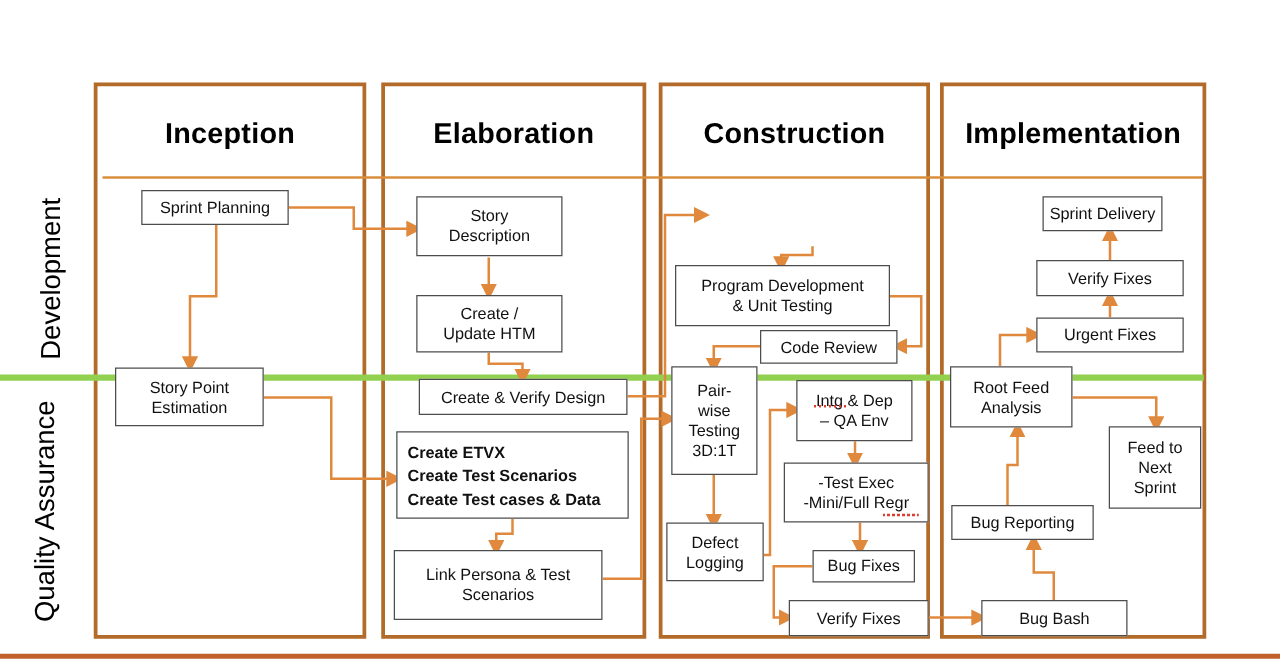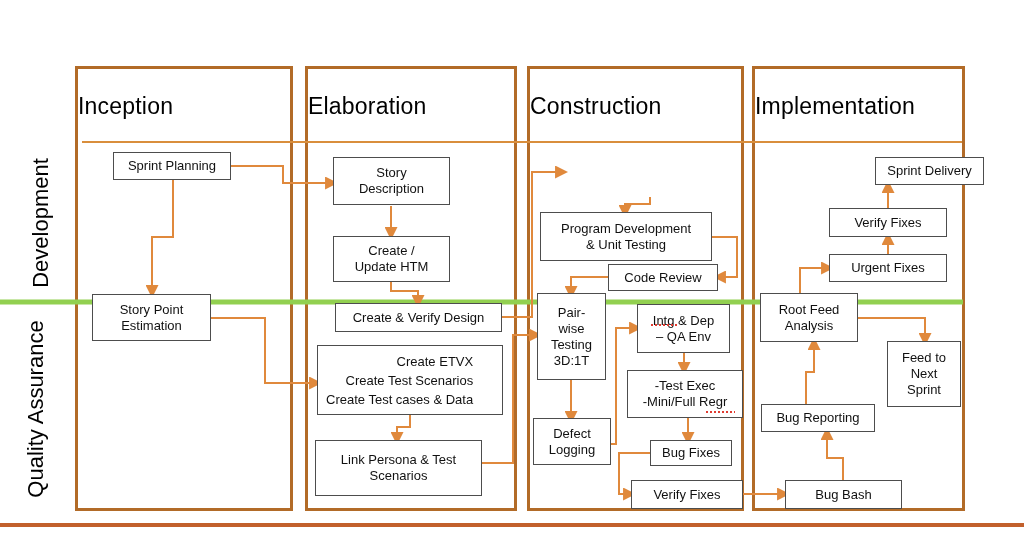--- a/index.html
+++ b/index.html
@@ -15,40 +15,40 @@
   html,body{margin:0;padding:0;background:#ffffff;}
   .stage{
     position:relative;width:1024px;height:534px;background:#ffffff;
     font-family:"Liberation Sans", sans-serif;color:var(--text);overflow:hidden;
   }
   .phase{
     position:absolute;top:66px;height:445px;box-sizing:border-box;
     border:3px solid var(--phase-border);background:transparent;z-index:1;
   }
   .phase-title{
-    text-align:left;margin-top:24px;font-size:23px;letter-spacing:.2px;color:#000;
+    text-align:center;margin-top:24px;font-size:23px;letter-spacing:.2px;color:#000;font-weight:bold;
   }
   .lane-label{
     position:absolute;transform:translate(-50%,-50%) rotate(-90deg);
     white-space:nowrap;font-size:22px;color:#000;z-index:1;
   }
   svg.overlay{position:absolute;left:0;top:0;z-index:2;}
   .connector{fill:none;stroke:var(--connector);stroke-width:2;}
   .arrowhead{fill:var(--connector);}
   .rule-header{stroke:var(--header-rule);stroke-width:2;}
   .rule-lane{stroke:var(--lane-divider);stroke-width:5;}
   .rule-bottom{stroke:var(--bottom-rule);stroke-width:4;}
   .node{
     position:absolute;box-sizing:border-box;background:#ffffff;
     border:1.5px solid var(--node-border);z-index:3;
     display:flex;align-items:center;justify-content:center;
     text-align:center;font-size:13px;line-height:16px;white-space:pre-line;
     padding:2px 3px;
   }
-  .node.align-left{justify-content:flex-start;text-align:right;padding-left:8px;line-height:19px;}
+  .node.align-left{justify-content:flex-start;text-align:left;padding-left:8px;line-height:19px;font-weight:bold;}
   .squiggle{
     position:absolute;height:2px;z-index:4;
     background:repeating-linear-gradient(90deg,var(--spellcheck) 0 2px,transparent 2px 4px);
   }
 </style>
 </head>
 <body>
 
 <div class="stage">
 
@@ -130,21 +130,21 @@
 3D:1T</div>
   <div class="node" style="left:637px;top:304px;width:93px;height:49px">Intg &amp; Dep
 – QA Env</div>
   <div class="node" style="left:627px;top:370px;width:116px;height:48px">-Test Exec
 -Mini/Full Regr</div>
   <div class="node" style="left:533px;top:418px;width:78px;height:47px">Defect
 Logging</div>
   <div class="node" style="left:650px;top:440px;width:82px;height:26px">Bug Fixes</div>
   <div class="node" style="left:631px;top:480px;width:112px;height:29px">Verify Fixes</div>
 
-  <div class="node" style="left:875px;top:157px;width:109px;height:28px">Sprint Delivery</div>
+  <div class="node" style="left:834px;top:157px;width:96px;height:28px">Sprint Delivery</div>
   <div class="node" style="left:829px;top:208px;width:118px;height:29px">Verify Fixes</div>
   <div class="node" style="left:829px;top:254px;width:118px;height:28px">Urgent Fixes</div>
   <div class="node" style="left:760px;top:293px;width:98px;height:49px">Root Feed
 Analysis</div>
   <div class="node" style="left:887px;top:341px;width:74px;height:66px">Feed to
 Next
 Sprint</div>
   <div class="node" style="left:761px;top:404px;width:114px;height:28px">Bug Reporting</div>
   <div class="node" style="left:785px;top:480px;width:117px;height:29px">Bug Bash</div>
 

